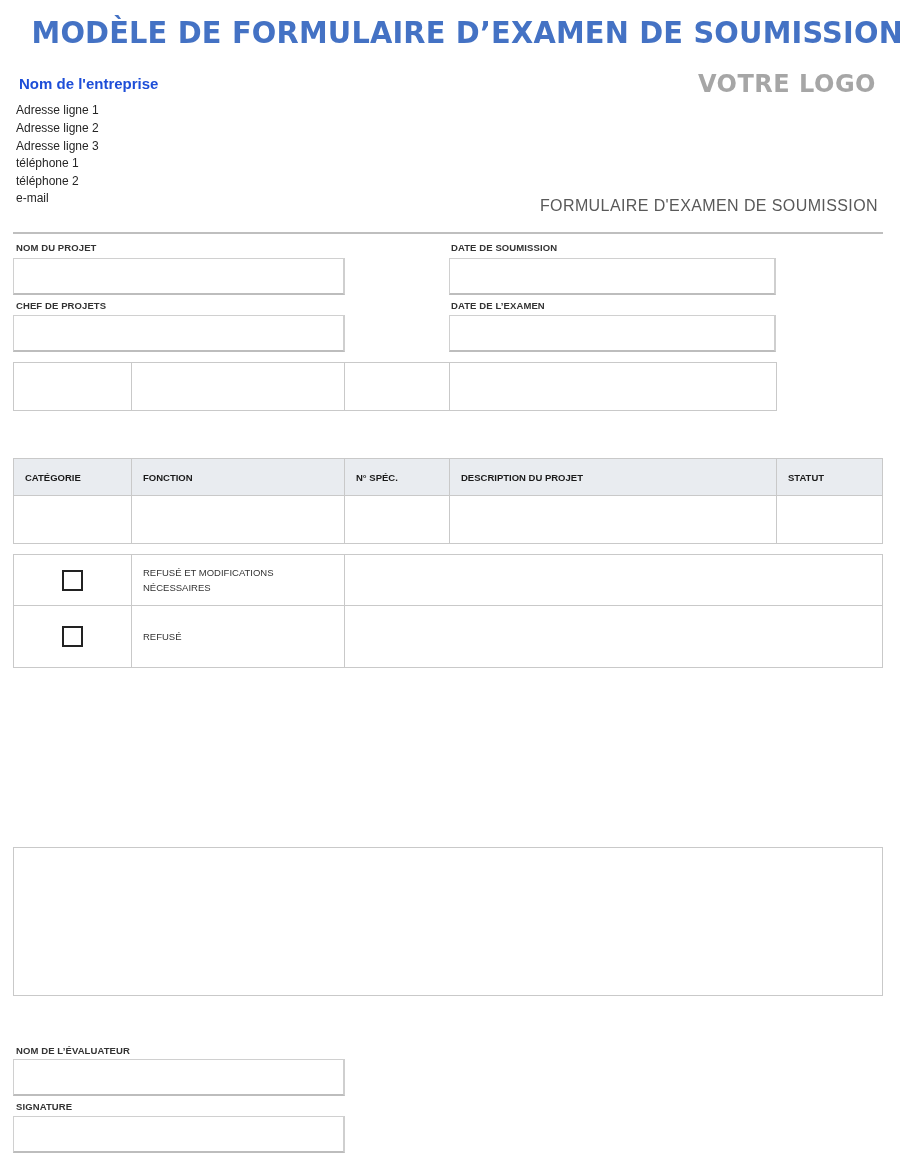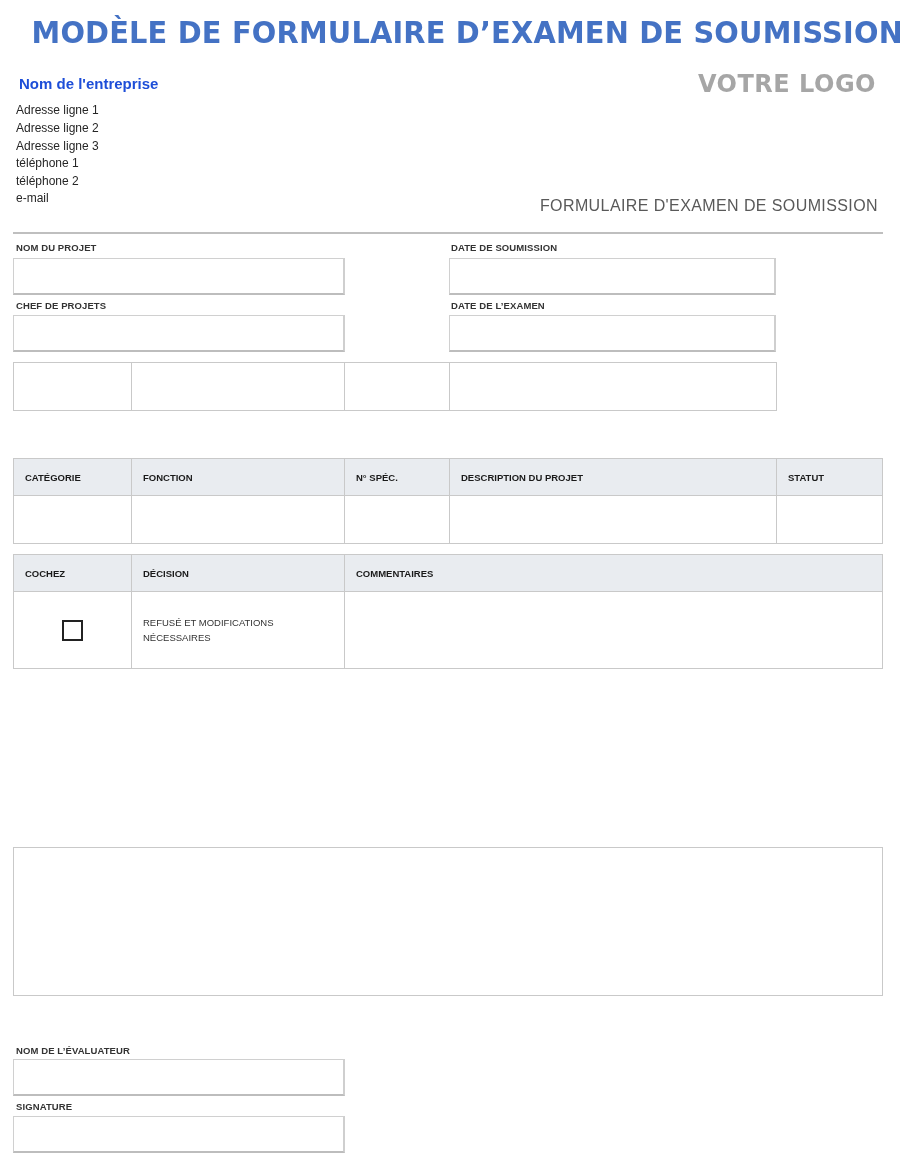--- a/index.html
+++ b/index.html
@@ -116,30 +116,32 @@
 </tbody>
   </table>
 
 <table class="grid" style="left:13px; top:554px; width:869px">
   <colgroup>
       <col style="width:118px">
       <col style="width:213px">
       <col style="width:538px">
     </colgroup>
   <tbody>
-      <tr style="height:37px">
-    <th>COCHEZ</th>
-    <th>DÉCISION</th>
-    <th>COMMENTAIRES</th>
-  </tr>
-  <tr style="height:77px">
+  <tr style="height:51px">
     <td>
           <span class="checkbox"></span>
         </td>
     <td>REFUSÉ ET MODIFICATIONS NÉCESSAIRES</td>
+    <td></td>
+  </tr>
+  <tr style="height:62px">
+    <td>
+          <span class="checkbox"></span>
+        </td>
+    <td>REFUSÉ</td>
     <td></td>
   </tr>
 </tbody>
   </table>
 
 <table class="grid" style="left:13px; top:847px; width:869px">
   <colgroup>
       <col style="width:869px">
     </colgroup>
   <tbody>

